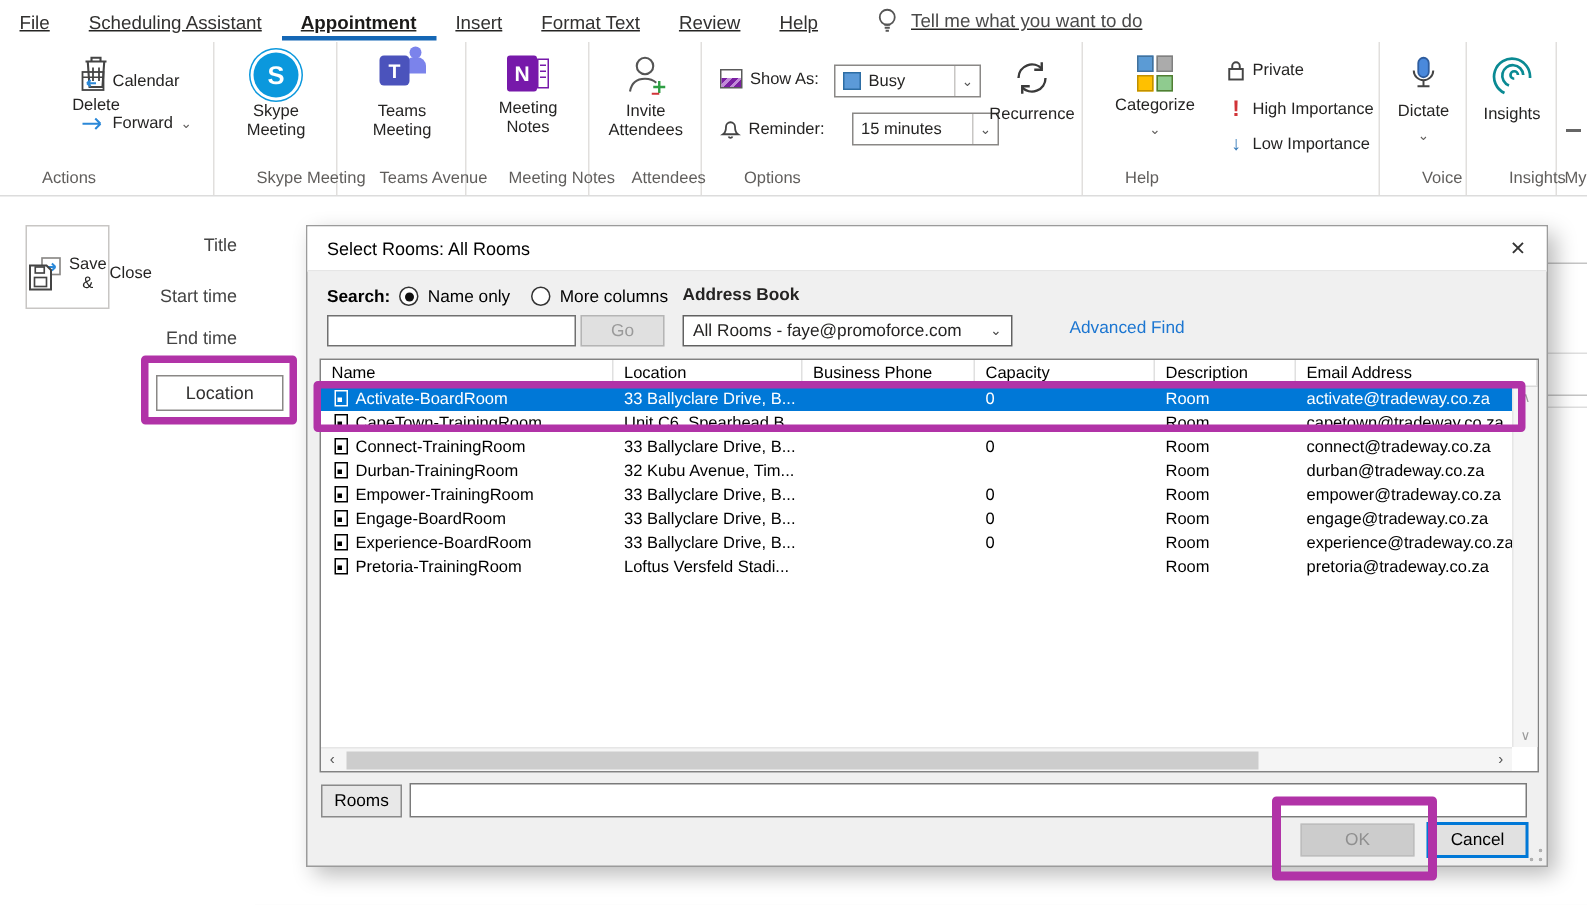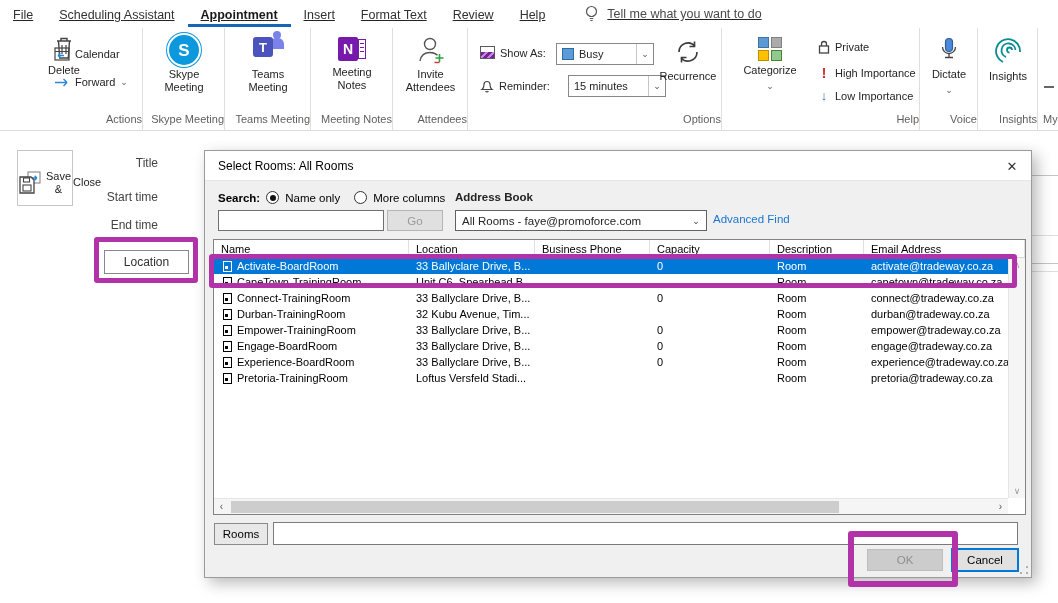--- a/index.html
+++ b/index.html
@@ -9,21 +9,21 @@
 
   
   .tabsrow { position:absolute; left:0; top:0; width:100%; height:28px; display:flex; align-items:center; background:#fff;text-decoration:underline; }
   .tab { padding:6px 13px 5px 13px; font-size:12.5px; color:#323130; cursor:default; }
   .tab.active { font-weight:bold; color:#1b1a19; border-bottom:3px solid #1567b5; padding-bottom:2px; }
   .tellme { display:flex; align-items:center; gap:8px; margin-left:26px; font-size:12.5px; color:#4a4a4a; }
 
   
   .ribbon { position:absolute; left:0; top:28px; width:1058px; height:103px; background:#fff; border-bottom:1px solid #dcdcdc; }
   .rgroup { position:absolute; top:0; height:102px; border-right:1px solid #e1dfdd; }
-  .glabel { position:absolute; bottom:5px; left:0; width:100%; text-align:right; font-size:11px; color:#605e5c; white-space:nowrap; }
+  .glabel { position:absolute; bottom:5px; left:0; width:100%; text-align:left; font-size:11px; color:#605e5c; white-space:nowrap;padding-left:28px; }
   .bigbtn { display:flex; flex-direction:column; align-items:center; gap:3px; font-size:11px; color:#252423; text-align:center; line-height:13px; }
   .smallbtn { display:flex; align-items:center; gap:5px; font-size:11px; color:#252423; white-space:nowrap; }
   .chev { font-size:9px; color:#605e5c; }
   .combo { display:flex; align-items:stretch; background:#fff; border:1px solid #8a8886; height:22px; font-size:11px; }
   .combo .val { flex:1; display:flex; align-items:center; padding:0 5px; gap:5px; white-space:nowrap; overflow:hidden; }
   .combo .dd { width:17px; display:flex; align-items:center; justify-content:center; border-left:1px solid #c8c6c4; color:#555; font-size:9px; }
   .swatch { width:12px; height:12px; background:#5c9ad8; border:1px solid #2d6da4; display:inline-block; }
 
   
   .ic { display:inline-flex; align-items:center; justify-content:center; }
@@ -59,21 +59,21 @@
   .dlg-titlebar { position:absolute; left:0; top:0; width:100%; height:30px; background:#fff; border-bottom:1px solid #e6e6e6; display:flex; align-items:center; }
   .dlg-title { margin-left:13px; font-size:12px; color:#000; }
   .dlg-close { position:absolute; right:8px; top:5px; width:22px; height:20px; display:flex; align-items:center; justify-content:center; font-size:13px; color:#333; }
   .bold { font-weight:bold; }
   .dlg-search-row { position:absolute; left:13px; top:40px; display:flex; align-items:center; gap:6px; font-size:11.5px; color:#000; }
   .radio { width:13px; height:13px; border:1px solid #333; border-radius:50%; background:#fff; display:inline-flex; align-items:center; justify-content:center; }
   .radio.sel::after { content:""; width:6px; height:6px; border-radius:50%; background:#111; }
   .search-input { position:absolute; left:13px; top:59px; width:166px; height:21px; border:1px solid #707070; background:#fff; font-size:11.5px; padding:0 4px; font-family:inherit; }
   .go-btn { position:absolute; left:182px; top:59px; width:56px; height:21px; background:#e0e0e0; border:1px solid #b5b5b5; color:#9a9a9a; font-size:11.5px; display:flex; align-items:center; justify-content:center; }
   .ab-label { position:absolute; left:250px; top:40px; font-size:11.5px; }
-  .ab-combo { position:absolute; left:250px; top:59px; width:252px; height:21px; border:1px solid #616161; background:#fff; display:flex; align-items:center; font-size:11.5px; }
+  .ab-combo { position:absolute; left:250px; top:59px; width:220px; height:21px; border:1px solid #616161; background:#fff; display:flex; align-items:center; font-size:11.5px; }
   .ab-combo .val { flex:1; padding:0 6px; white-space:nowrap; overflow:hidden; }
   .ab-combo .dd { width:20px; text-align:center; color:#444; font-size:9px; }
   .advfind { position:absolute; left:508px; top:62px; font-size:11.5px; color:#1c76d1; }
 
   
   .listbox { position:absolute; left:8px; top:88px; width:813px; height:276px; background:#fff; border:1px solid #828282; }
   .thead { display:flex; height:18px; border-bottom:1px solid #d9d9d9; font-size:11px; color:#000; }
   .th { display:flex; align-items:center; padding-left:7px; border-right:1px solid #e0e0e0; white-space:nowrap; overflow:hidden; }
   .tbody { position:absolute; left:0; top:18px; right:17px; bottom:16px; overflow:hidden; }
   .trow { display:flex; height:16px; align-items:center; font-size:11px; color:#000; white-space:nowrap; }
@@ -177,21 +177,21 @@
     </div>
 
     <div class="rgroup" style="left:225px;width:86px;">
       <div class="bigbtn" style="position:absolute;left:0;top:7px;width:86px;">
         <span class="teams-ic">
             <span class="teams-person"></span>
             <span class="teams-tile">T</span>
           </span>
         <span><span>Teams</span><br><span>Meeting</span></span>
       </div>
-      <div class="glabel">Teams Meeting</div>
+      <div class="glabel">Teams Avenue</div>
     </div>
 
     <div class="rgroup" style="left:311px;width:82px;">
       <div class="bigbtn" style="position:absolute;left:0;top:7px;width:82px;">
         <span class="onenote-ic">
             <span class="onenote-tile">N</span>
             <span class="onenote-page">
               <i></i>
               <i></i>
               <i></i>

